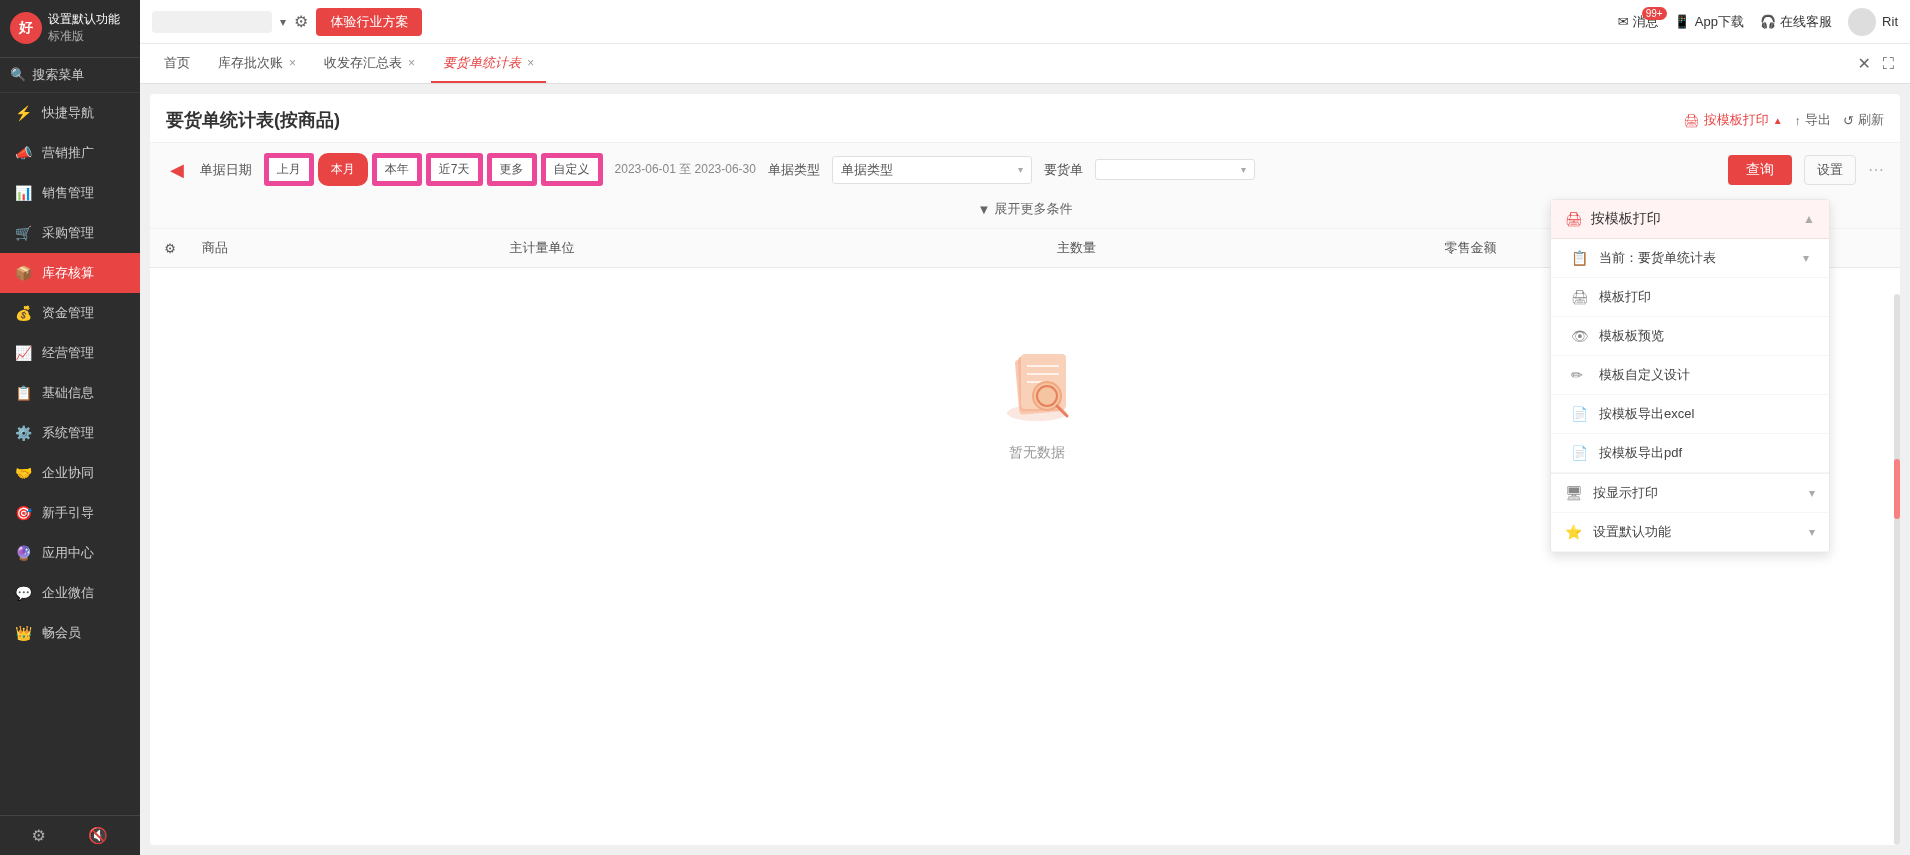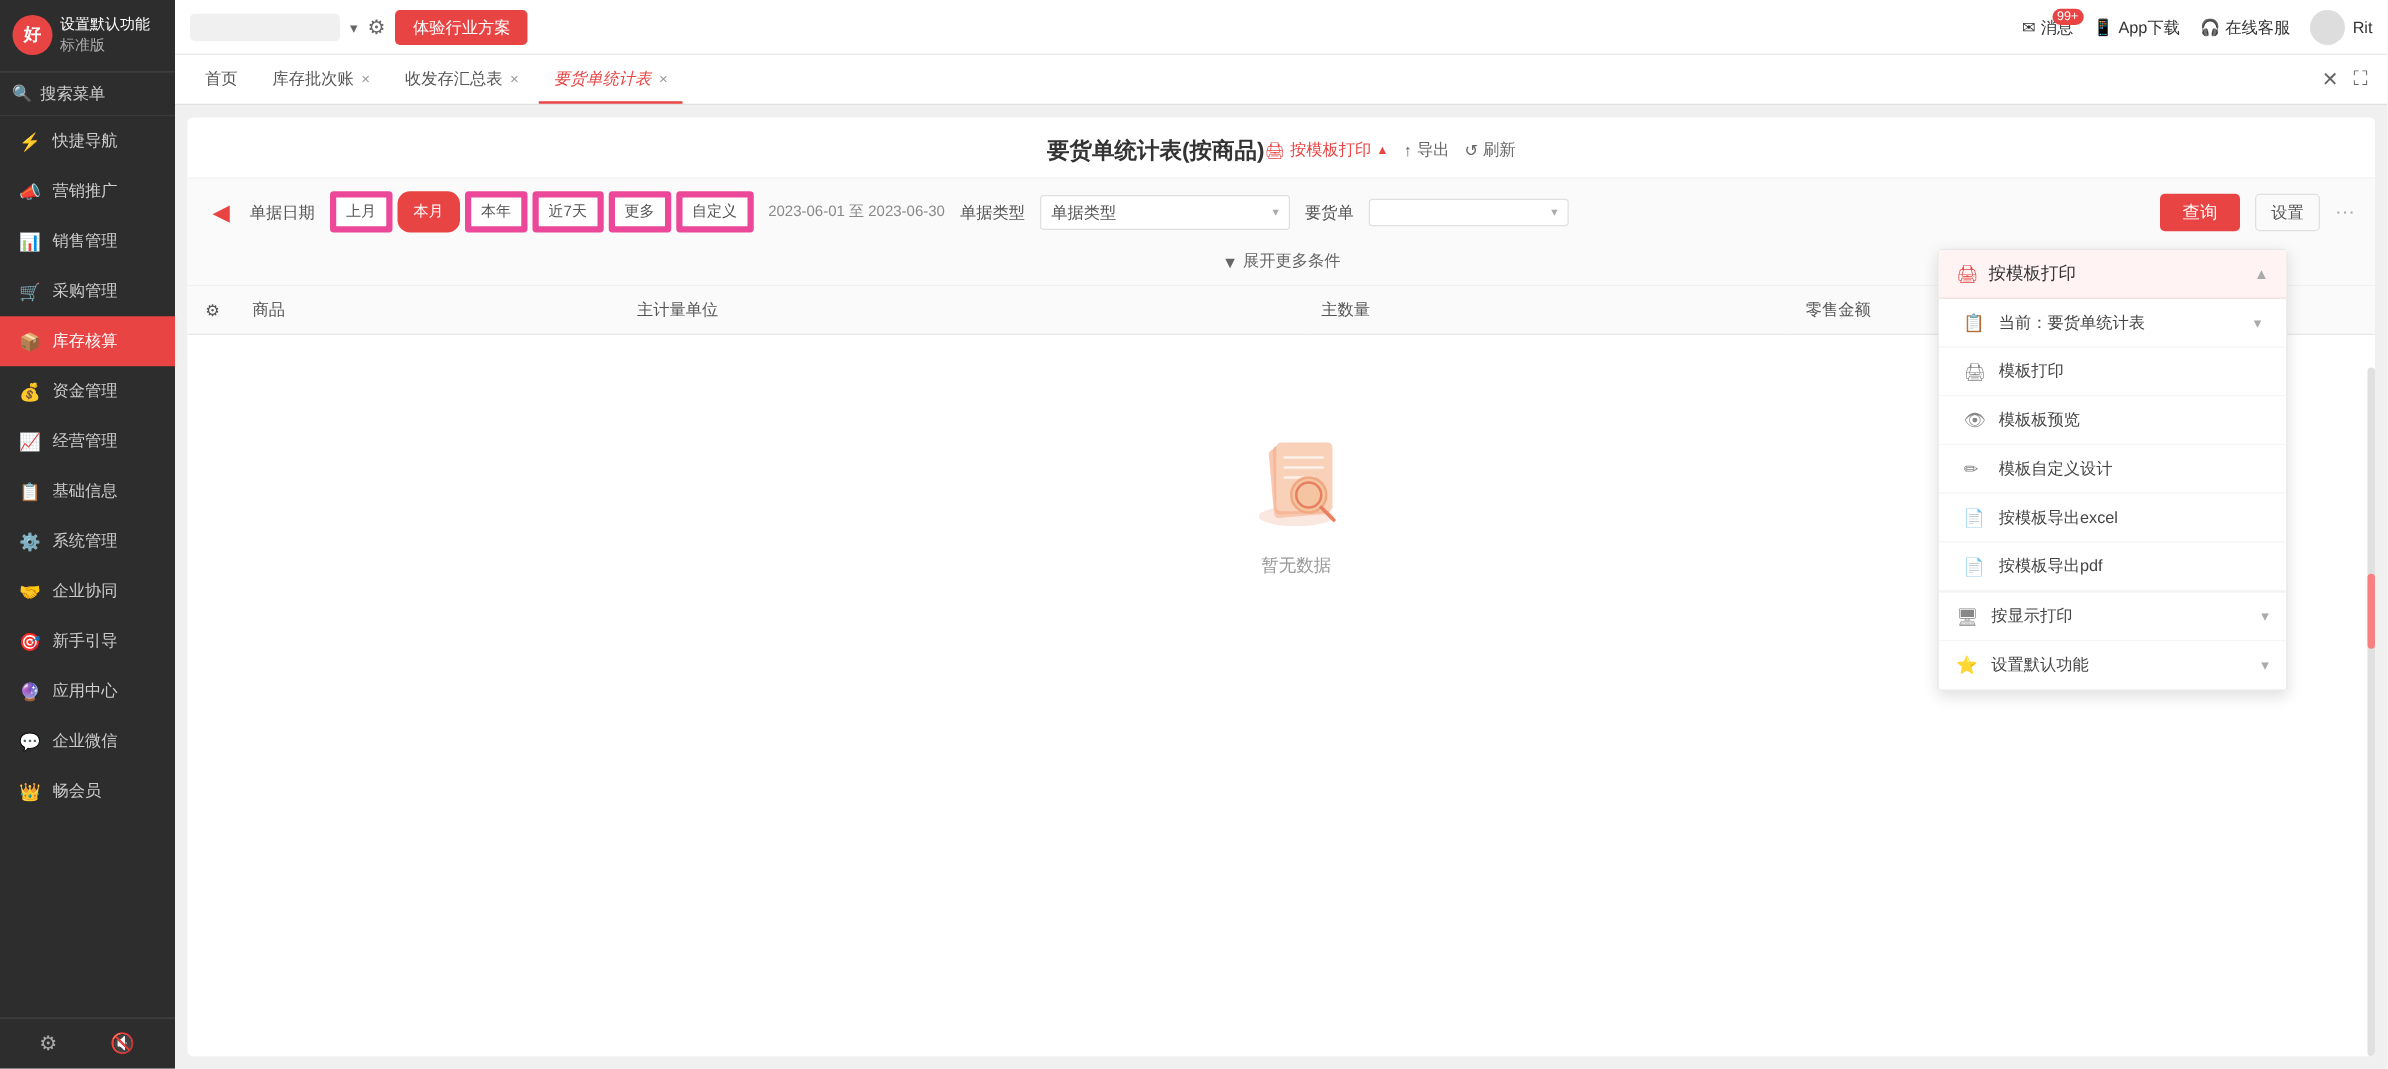--- a/index.html
+++ b/index.html
@@ -118,21 +118,21 @@
       background: #fff;
       margin: 10px;
       border-radius: 4px;
       overflow: hidden;
       display: flex;
       flex-direction: column;
       position: relative;
     }
 
     .page-header {
-      display: flex; align-items: center; justify-content: center;
+      display: flex; align-items: center; justify-content: space-between;
       padding: 14px 16px 10px;
       border-bottom: 1px solid #f0f0f0;
     }
     .page-title { font-size: 18px; font-weight: bold; color: #333; }
     .page-actions { display: flex; align-items: center; gap: 12px; }
     .action-btn {
       display: flex; align-items: center; gap: 4px;
       background: none; border: none; cursor: pointer;
       font-size: 13px; color: #666;
     }

